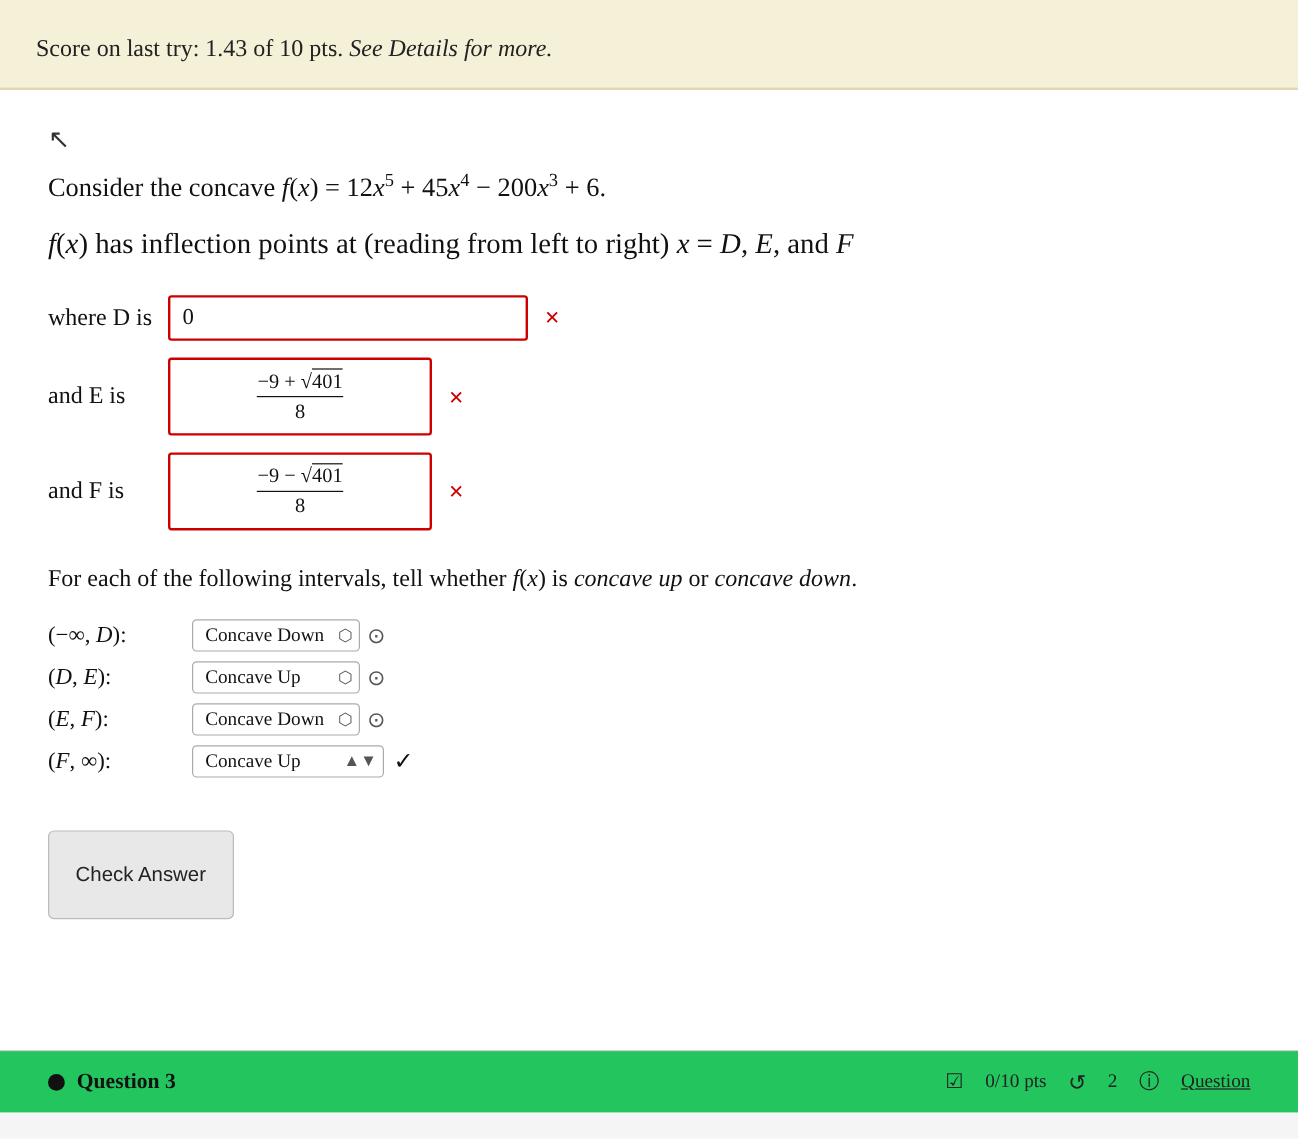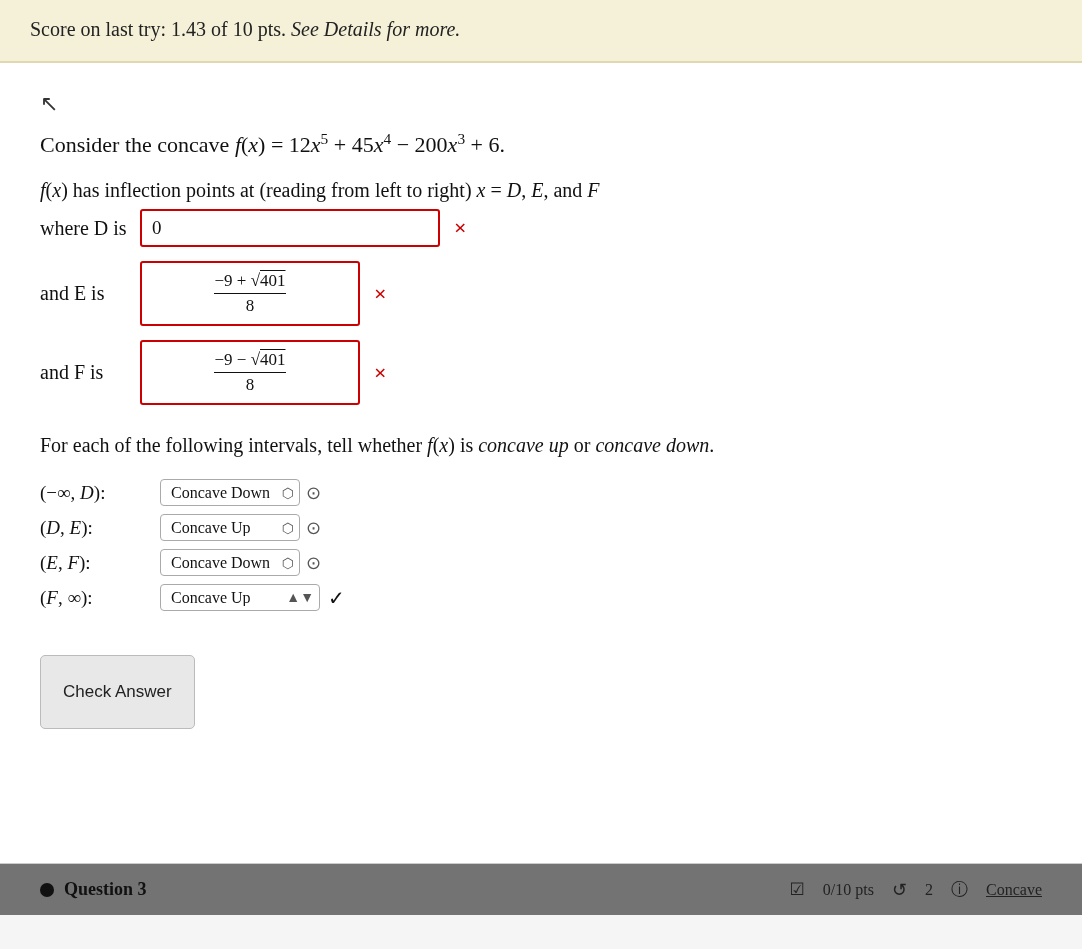--- a/index.html
+++ b/index.html
@@ -5,21 +5,21 @@
     * { box-sizing: border-box; margin: 0; padding: 0; }
     body {
       font-family: Georgia, 'Times New Roman', serif;
       background: #f5f5f5;
       min-height: 949px;
       width: 1082px;
     }
     .score-banner {
       background: #f5f0d8;
       border-bottom: 2px solid #e0d8b0;
-      padding: 18px 30px 14px 30px;
+      padding: 30px 30px 14px 30px;
     }
     .score-line {
       font-size: 20px;
       color: #222;
       margin-bottom: 6px;
     }
     .retry-line {
       font-size: 19px;
       color: #222;
     }
@@ -33,23 +33,23 @@
       color: #333;
       margin-bottom: 10px;
     }
     .function-line {
       font-size: 22px;
       color: #111;
       margin-bottom: 14px;
       line-height: 1.5;
     }
     .inflection-line {
-      font-size: 20px;
-      color: #111;
-      margin-bottom: 4px;
+      font-size: 24px;
+      color: #111;
+      margin-bottom: 24px;
       line-height: 1.5;
     }
     .input-row {
       display: flex;
       align-items: center;
       margin-bottom: 14px;
       font-size: 20px;
       color: #111;
     }
     .input-label {
@@ -138,21 +138,21 @@
       cursor: pointer;
       margin-top: 22px;
       display: inline-block;
     }
     .footer-bar {
       border-top: 1px solid #ccc;
       padding: 14px 40px;
       display: flex;
       align-items: center;
       justify-content: space-between;
-      background: #737373;
+      background: #22c55e;
     }
     .question-label {
       display: flex;
       align-items: center;
       font-size: 18px;
       font-weight: bold;
       color: #111;
     }
     .question-dot {
       width: 14px;
@@ -298,15 +298,15 @@
   <div class="question-label">
     <span class="question-dot"></span>
     <span>Question 3</span>
   </div>
   <div class="footer-right">
     <span style="font-size:17px;">☑</span>
     <span>0/10 pts</span>
     <span style="font-size:18px;">↺</span>
     <span>2</span>
     <span style="font-size:17px;">ⓘ</span>
-    <span style="text-decoration:underline; cursor:pointer;">Concave</span>
+    <span style="text-decoration:underline; cursor:pointer;">Question</span>
   </div>
 </div>
 
 </body></html>

